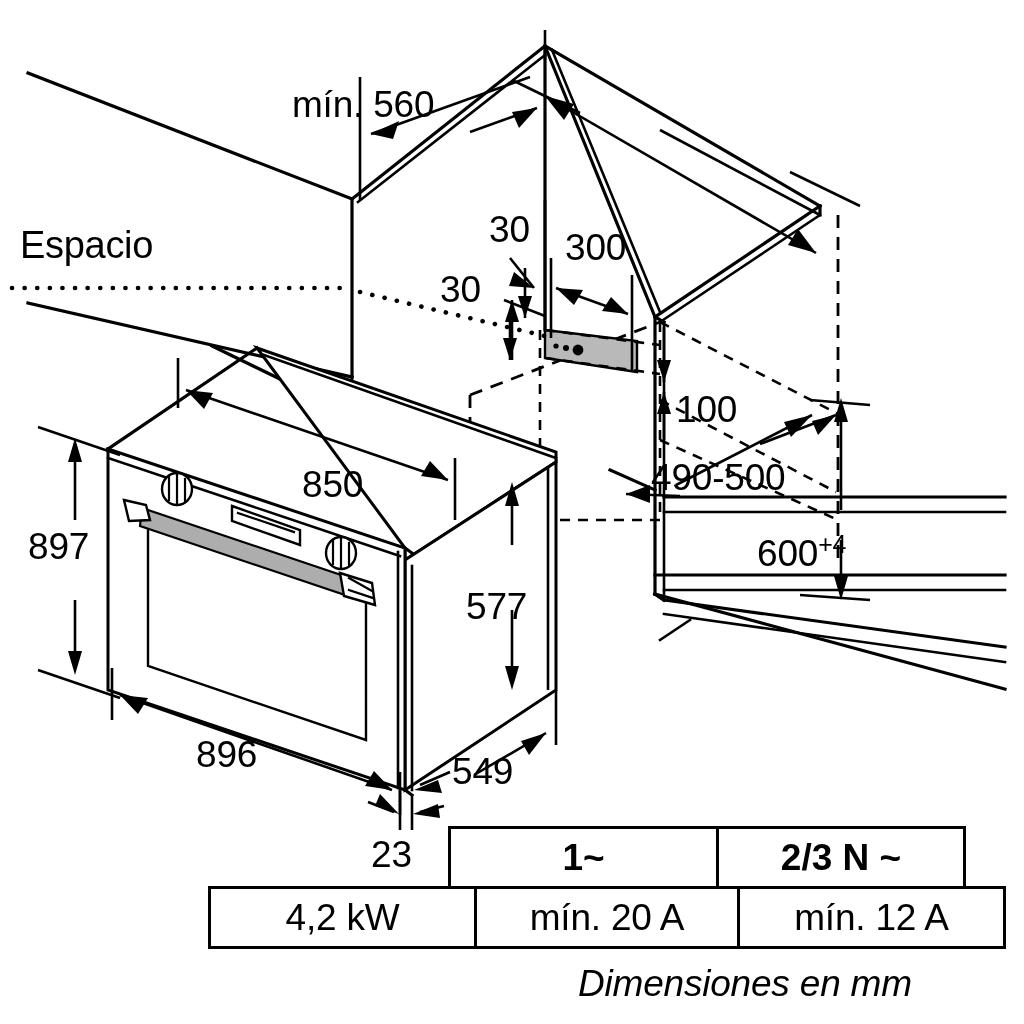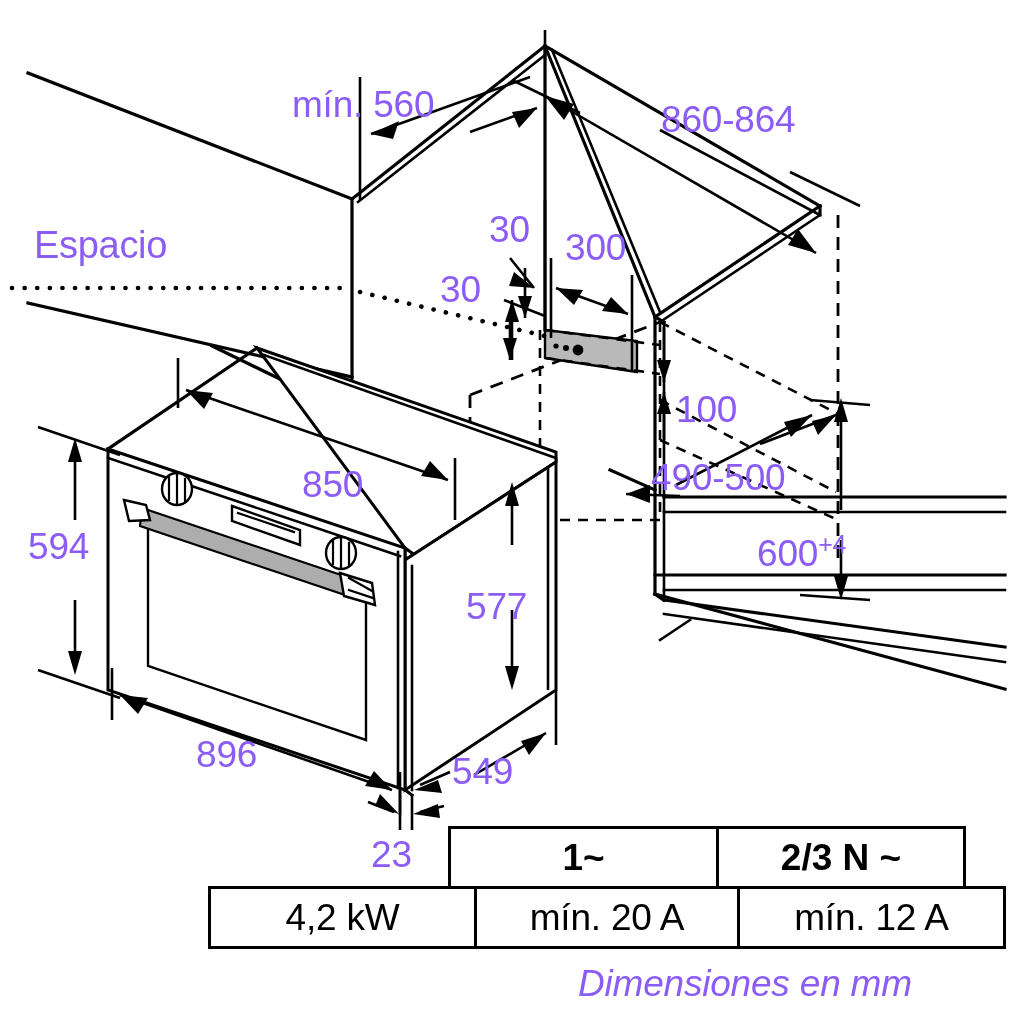--- a/index.html
+++ b/index.html
@@ -14,21 +14,21 @@
   .dash-s{stroke:#000;fill:none;stroke-width:2.6;stroke-dasharray:10 8;stroke-linecap:butt;}
   .dot{stroke:#000;fill:none;stroke-width:4.6;stroke-dasharray:0.1 12.5;stroke-linecap:round;}
   .dim{stroke:#000;fill:none;stroke-width:2.6;stroke-linecap:butt;}
   .ext{stroke:#000;fill:none;stroke-width:2.6;stroke-linecap:butt;}
   .fillgray{fill:#b9b9b9;stroke:#000;stroke-width:2.4;}
   .fillgray2{fill:#adadad;stroke:#000;stroke-width:2.2;}
   .fillwhite{fill:#fff;stroke:#000;stroke-width:3.0;}
   .fillwhite-t{fill:#fff;stroke:#000;stroke-width:2.4;}
   .solidblk{fill:#000;stroke:none;}
 
-  .lbl{position:absolute;white-space:pre;line-height:1.06;color:#8b5cf6;
+  .lbl{position:absolute;white-space:pre;line-height:1.06;color:#000000;
        font-family:"Liberation Sans","DejaVu Sans",sans-serif;}
   .num{font-size:37px;letter-spacing:-0.2px;}
   .note{font-size:38px;line-height:1.17;letter-spacing:-0.3px;}
   .sup{font-size:25px;vertical-align:super;letter-spacing:-0.3px;}
   .cap{font-size:37px;letter-spacing:-0.2px;font-style:italic;}
 
   #spec{position:absolute;left:180px;top:886px;width:798px;height:63px;}
   #spec .trow{display:flex;width:100%;height:100%;padding-left:28px;}
   #spec .cell{display:flex;align-items:center;justify-content:center;
               border:3px solid #000;margin-left:-3px;font-size:37px;
@@ -282,35 +282,34 @@
       <path class="ext" d="M400 790 L400 830"></path>
       <path class="ext" d="M412 795 L412 830"></path>
       <path class="dim" d="M368 802 L394 812"></path>
       <polygon class="solidblk" points="399,814 375,806 380,794"></polygon>
       <path class="dim" d="M444 806 L420 812"></path>
       <polygon class="solidblk" points="413,814 438,804 440,818"></polygon>
     </g>
 
   </svg>
 
-  <div class="lbl note" style="left:20px;top:134px;margin-left:14px;">
+  <div class="lbl note" style="left:20px;top:134px;">
     <div>Espacio</div>
   </div>
 
   <div class="lbl num" style="left:292px;top:85px;">mín. 560</div>
-  <div class="lbl num" style="left:661px;top:100px;">860-864</div>
   <div class="lbl num" style="left:489px;top:210px;">30</div>
   <div class="lbl num" style="left:440px;top:270px;">30</div>
   <div class="lbl num" style="left:565px;top:228px;">300</div>
   <div class="lbl num" style="left:676px;top:390px;">100</div>
   <div class="lbl num" style="left:651px;top:458px;">490-500</div>
 
   <div class="lbl num" style="left:757px;top:531px;"><span>600</span><span class="sup">+4</span></div>
 
-  <div class="lbl num" style="left:28px;top:527px;">594</div>
+  <div class="lbl num" style="left:28px;top:527px;">897</div>
   <div class="lbl num" style="left:302px;top:419px;margin-top:46px;">850</div>
   <div class="lbl num" style="left:466px;top:587px;">577</div>
   <div class="lbl num" style="left:196px;top:735px;">896</div>
   <div class="lbl num" style="left:452px;top:752px;">549</div>
   <div class="lbl num" style="left:371px;top:835px;">23</div>
 
   <div id="hdr">
     <div class="trow">
       <div class="cell h1">1~</div>
       <div class="cell h2">2/3 N ~</div>

